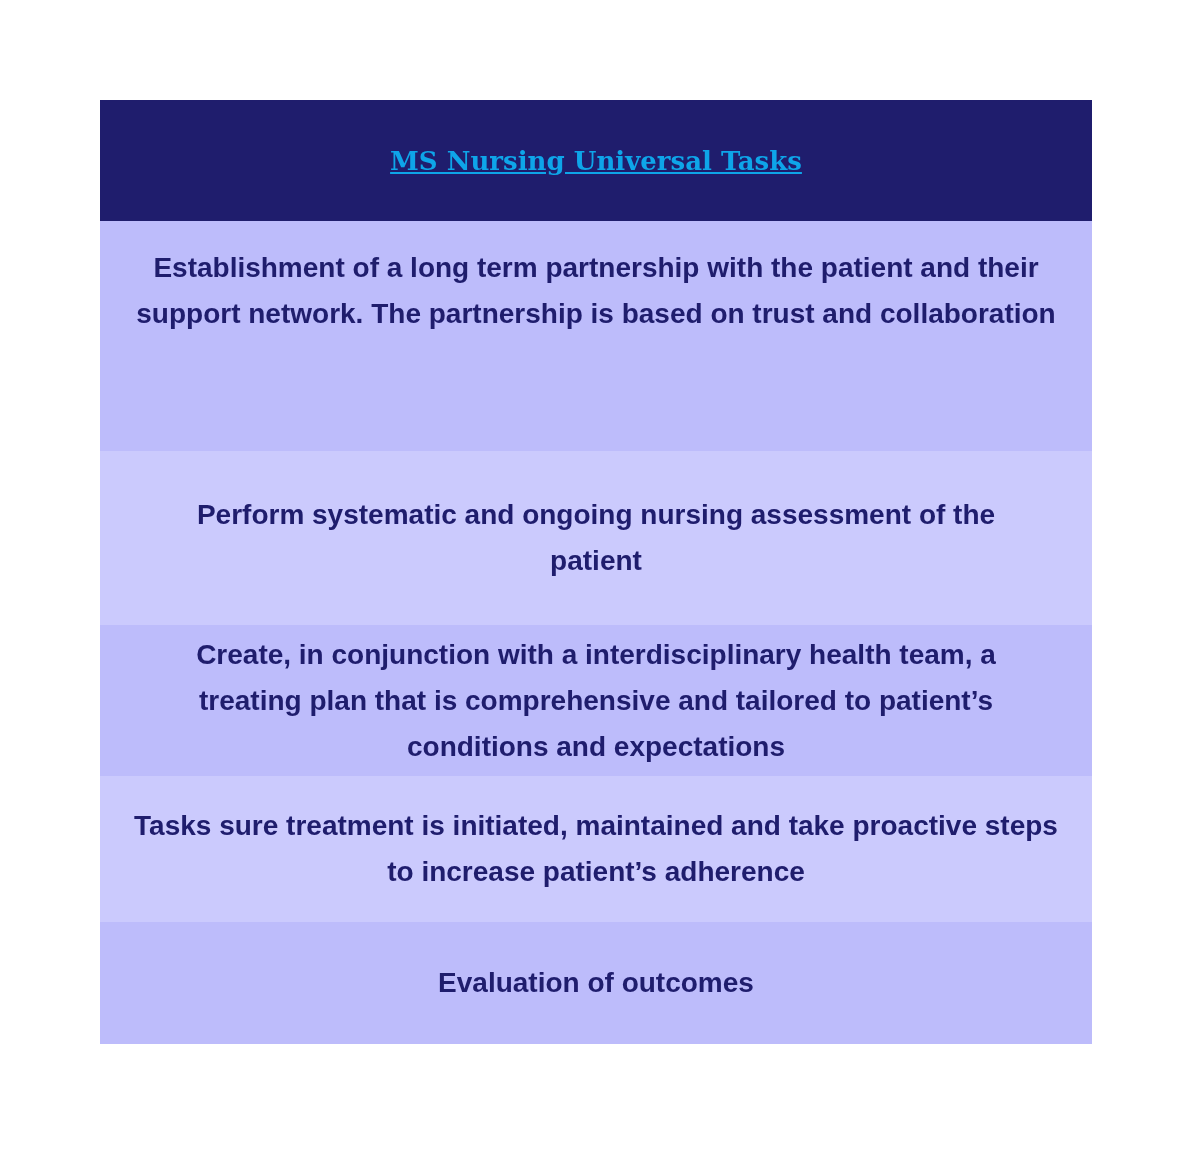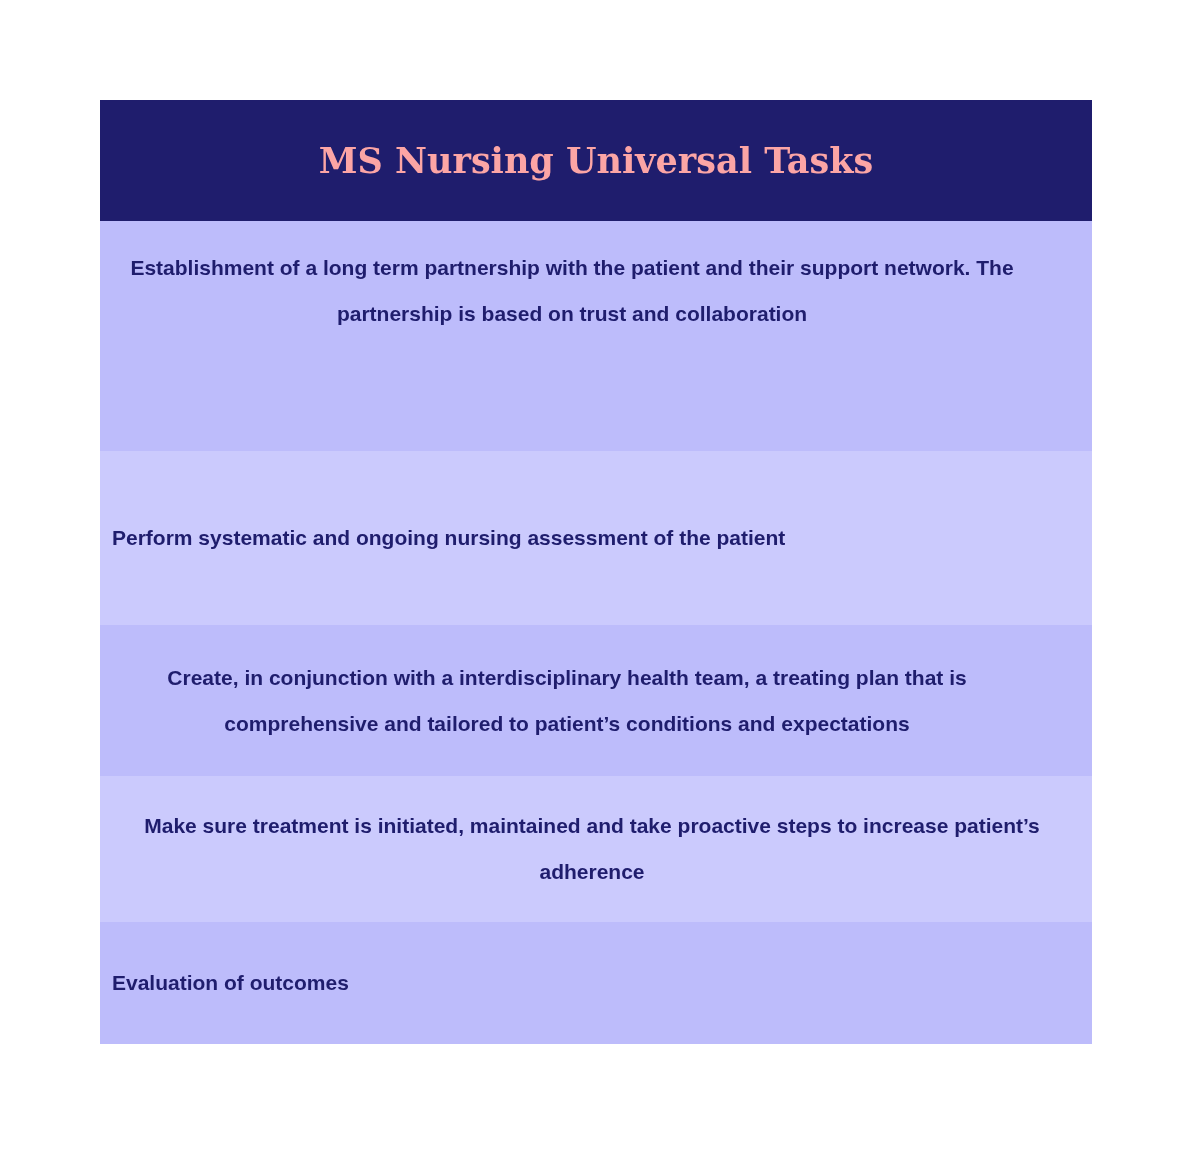--- a/index.html
+++ b/index.html
@@ -1,22 +1,22 @@
 <!DOCTYPE html>
 <html><head>
 <meta charset="utf-8">
 <style>
   html,body{margin:0;padding:0;background:#ffffff;}
   body{width:1192px;height:1170px;position:relative;overflow:hidden;}
   .table{position:absolute;left:100px;top:100px;width:992px;}
   .header{height:121px;background:#1f1d6d;display:flex;align-items:center;justify-content:center;}
-  .header span{color:#fca5a5;font-family:"DejaVu Serif","Liberation Serif",serif;font-weight:bold;font-size:35px;letter-spacing:0px;}
-  .row{display:flex;box-sizing:border-box;text-align:center;
+  .header span{color:#0ea5e9;font-family:"DejaVu Serif","Liberation Serif",serif;font-weight:bold;font-size:26px;letter-spacing:0px;text-decoration:underline;}
+  .row{display:flex;justify-content:center;box-sizing:border-box;text-align:center;
        font-family:"Liberation Sans","DejaVu Sans",sans-serif;font-weight:bold;color:#1f1d6d;
-       font-size:21px;line-height:46px;padding:0 12px;}
+       font-size:28px;line-height:46px;padding:0 20px;}
   .row span{display:block;}
   .r-dark{background:#bdbcfb;}
   .r-light{background:#cbcafd;}
 </style>
 </head>
 <body>
 
 <div class="table">
   <div class="header">
     <span>MS Nursing Universal Tasks</span>
@@ -24,18 +24,18 @@
   <div class="row r-dark" style="height:230px;padding-top:24px;align-items:flex-start;">
     <span style="max-width:920px;">Establishment of a long term partnership with the patient and their support network. The partnership is based on trust and collaboration</span>
   </div>
   <div class="row r-light" style="height:174px;align-items:center;">
     <span style="max-width:890px;">Perform systematic and ongoing nursing assessment of the patient</span>
   </div>
   <div class="row r-dark" style="height:151px;align-items:center;">
     <span style="max-width:910px;">Create, in conjunction with a interdisciplinary health team, a treating plan that is comprehensive and tailored to patient’s conditions and expectations</span>
   </div>
   <div class="row r-light" style="height:146px;align-items:center;">
-    <span style="max-width:960px;">Make sure treatment is initiated, maintained and take proactive steps to increase patient’s adherence</span>
+    <span style="max-width:960px;">Tasks sure treatment is initiated, maintained and take proactive steps to increase patient’s adherence</span>
   </div>
   <div class="row r-dark" style="height:122px;align-items:center;">
     <span>Evaluation of outcomes</span>
   </div>
 </div>
 
 </body></html>

